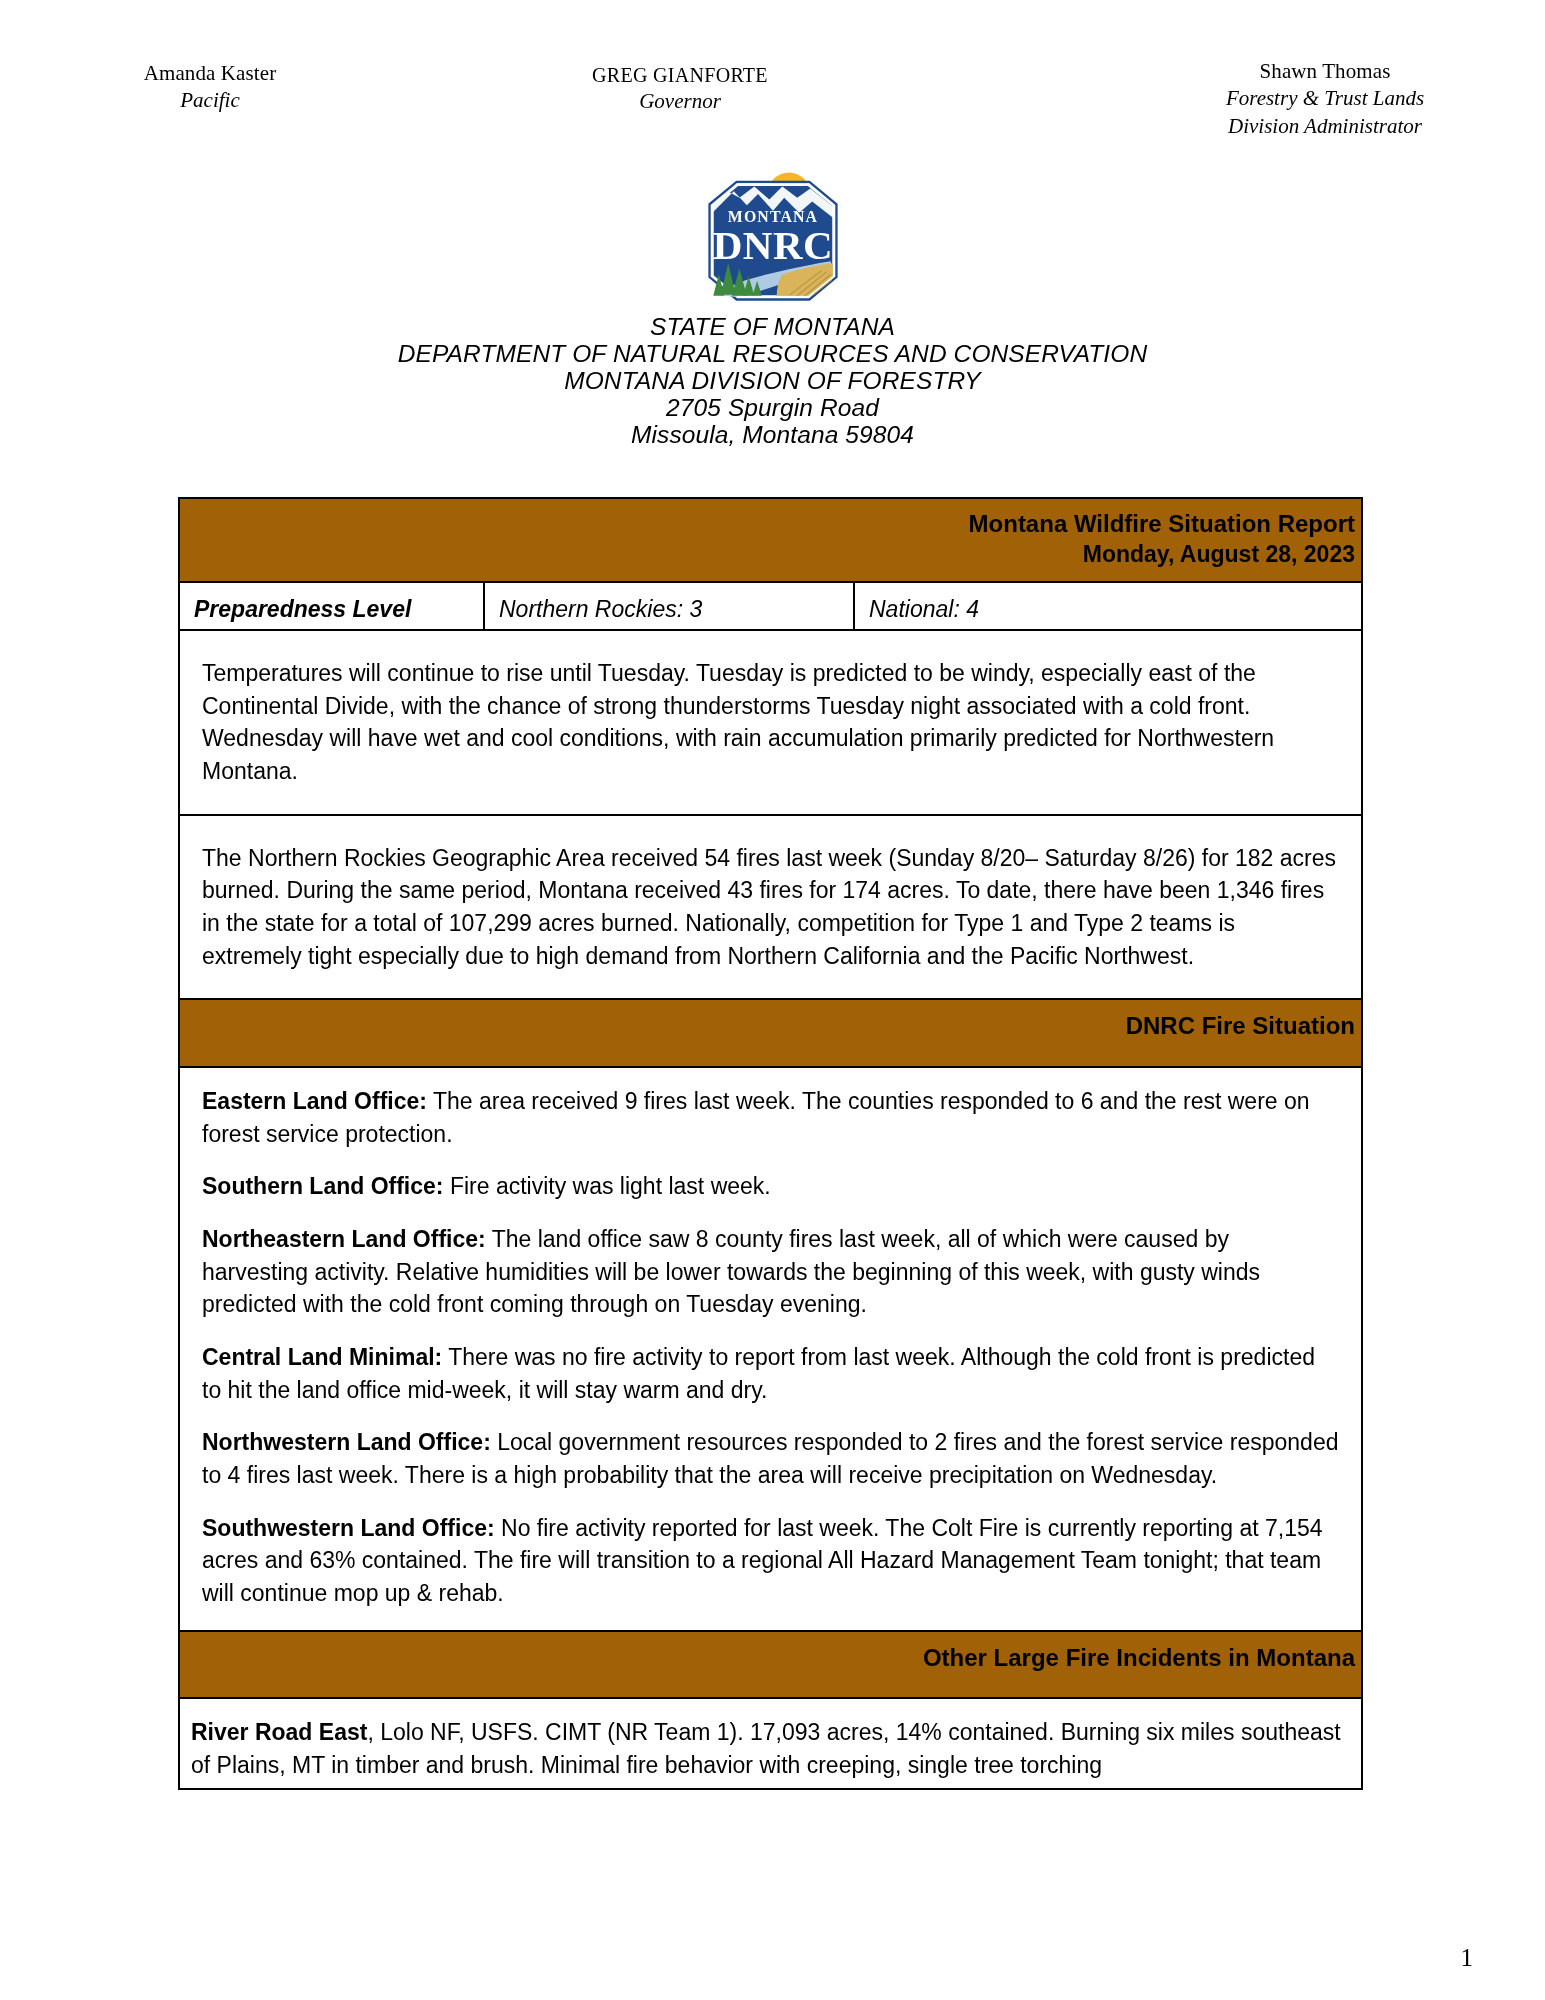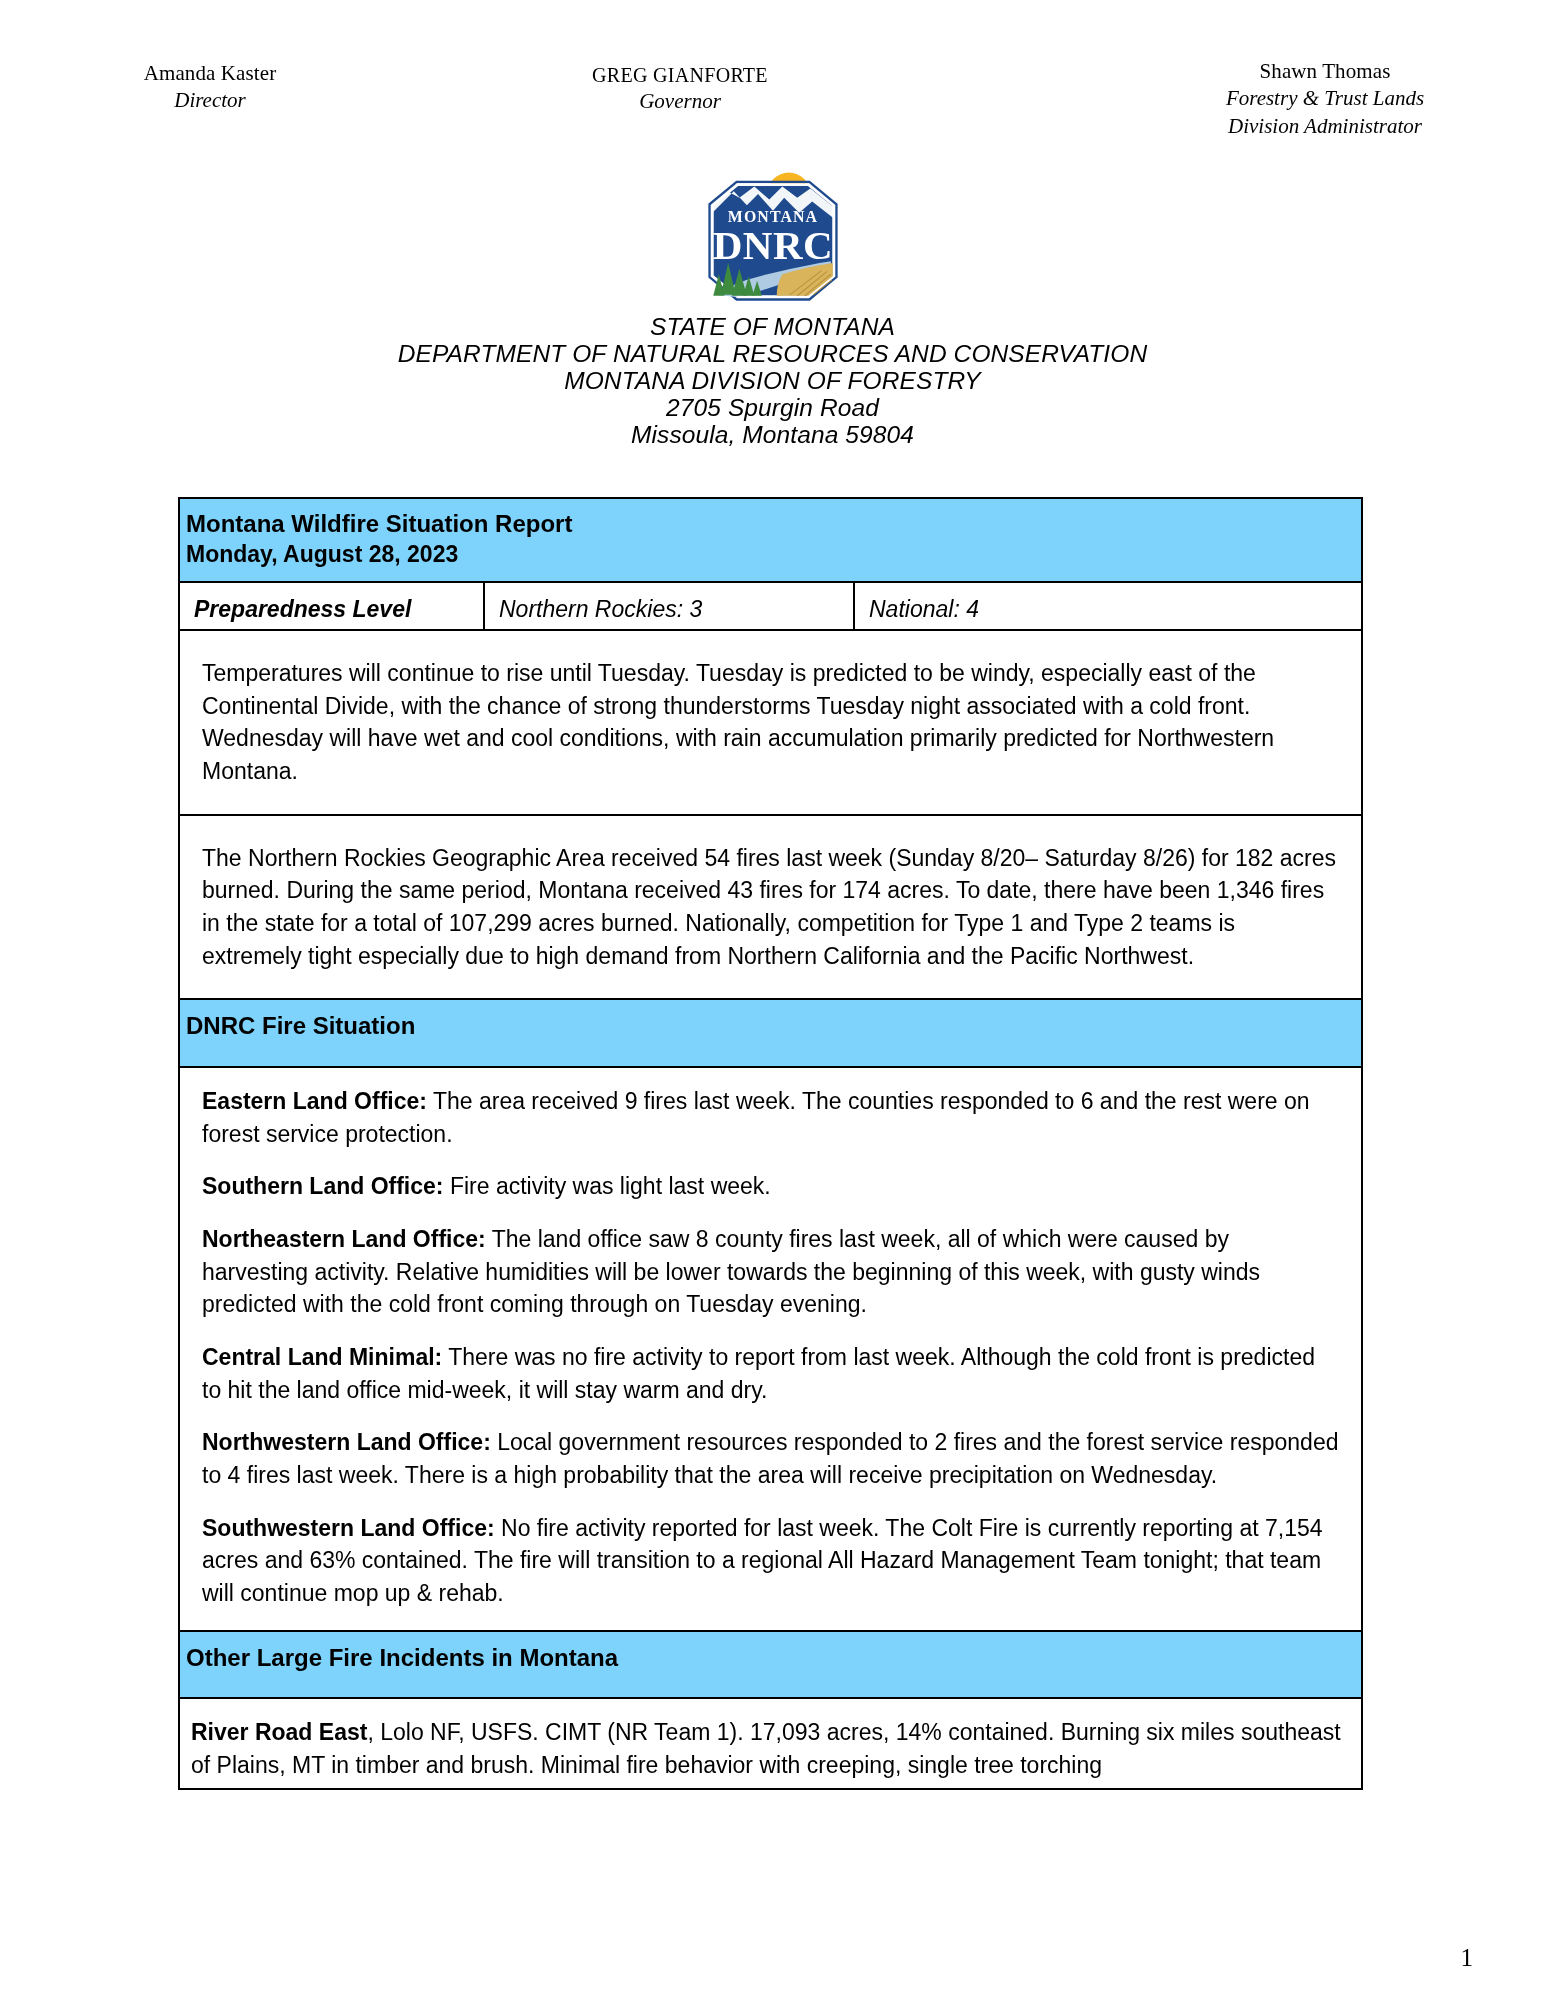--- a/index.html
+++ b/index.html
@@ -72,23 +72,23 @@
   .report {
     position: absolute;
     left: 178px;
     top: 497px;
     width: 1185px;
     border: 2.5px solid #000;
     box-sizing: border-box;
     background: #ffffff;
   }
   .band {
-    background: #7dd3fc;
-    border-bottom: 2.5px solid #000;
-    text-align: left;
+    background: #a16207;
+    border-bottom: 2.5px solid #000;
+    text-align: right;
     font-weight: bold;
     font-size: 24px;
     padding: 10px 6px 12px;
     line-height: 1.28;
   }
   .band .band-sub { font-weight: bold; font-size: 23px; }
   .band.single { padding: 11px 6px 24px; }
 
   .prep-row {
     display: flex;
@@ -140,21 +140,21 @@
   }
 </style>
 </head>
 <body>
 
 <div class="page">
 
   <div class="letterhead">
     <div class="lh-block lh-left">
       <div class="lh-name">Amanda Kaster</div>
-      <div class="lh-sub">Director</div>
+      <div class="lh-sub">Pacific</div>
     </div>
     <div class="lh-block lh-center">
       <div class="lh-name">GREG GIANFORTE</div>
       <div class="lh-sub">Governor</div>
     </div>
     <div class="lh-block lh-right">
       <div class="lh-name">Shawn Thomas</div>
       <div class="lh-sub">Forestry &amp; Trust Lands</div>
       <div class="lh-sub">Division Administrator</div>
     </div>

